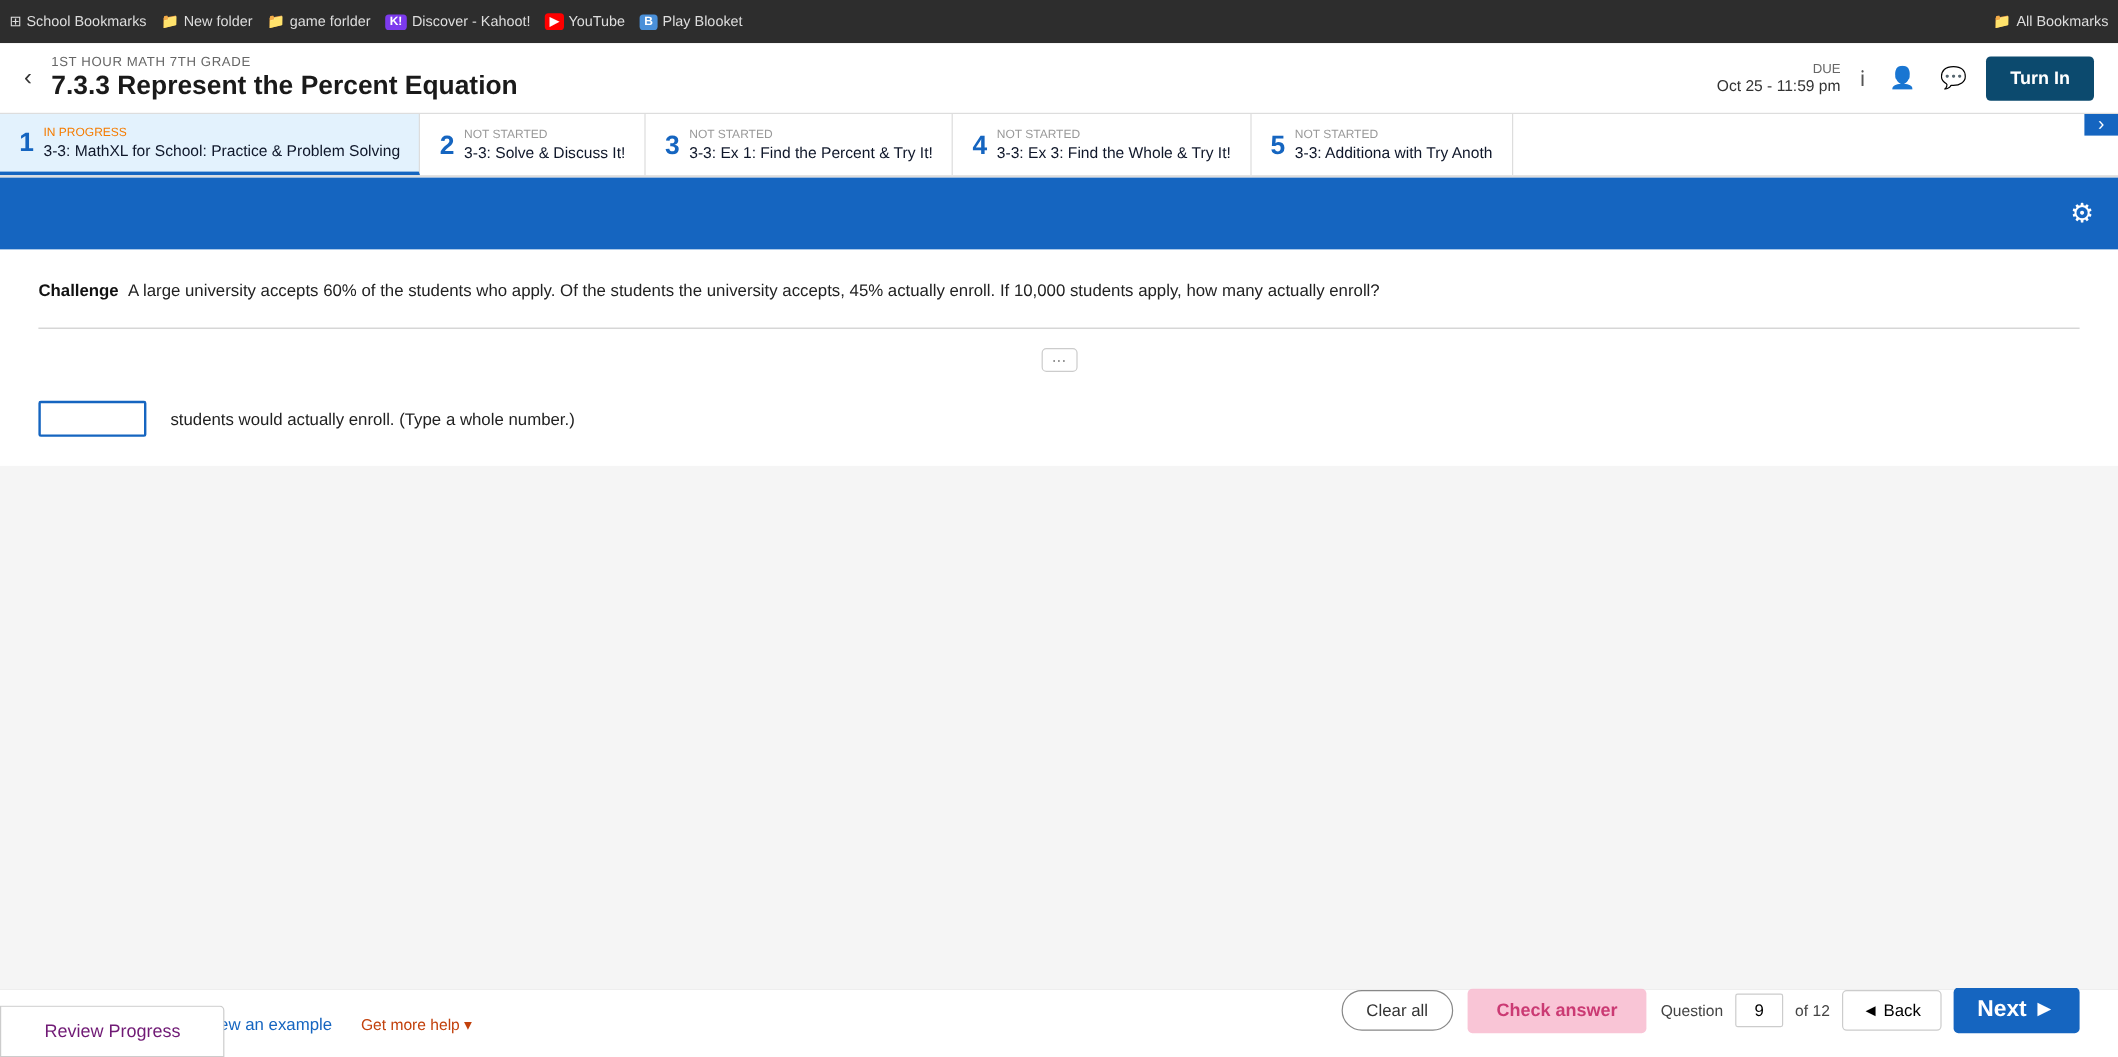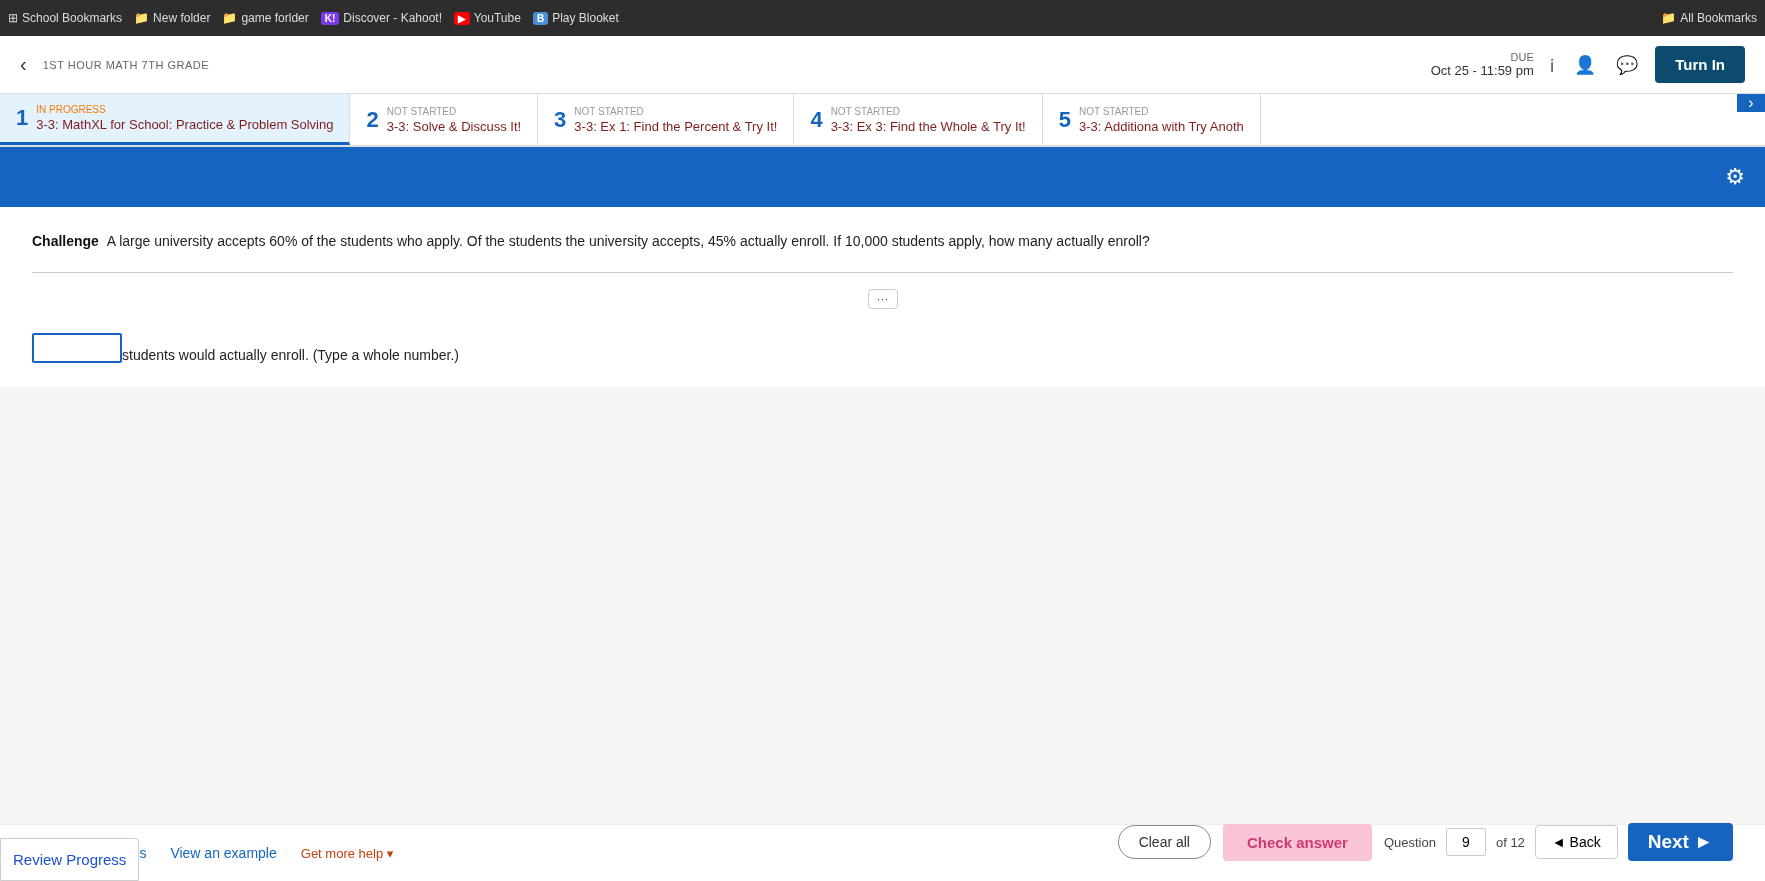--- a/index.html
+++ b/index.html
@@ -114,21 +114,21 @@
     }
     .step-info { flex: 1; }
     .step-status {
       font-size: 10px;
       color: #666;
       text-transform: uppercase;
       margin-bottom: 2px;
     }
     .step-status.in-progress { color: #f57c00; }
     .step-status.not-started { color: #999; }
-    .step-label { font-size: 13px; color: #7f1d1d; font-weight: 500; }
+    .step-label { font-size: 13px; color: #0f172a; font-weight: 500; }
     .step-arrow {
       background: #1565c0;
       color: white;
       width: 28px;
       height: 100%;
       display: flex;
       align-items: center;
       justify-content: center;
       font-size: 16px;
       cursor: pointer;
@@ -175,22 +175,22 @@
       background: white;
       border: 1px solid #ccc;
       border-radius: 4px;
       padding: 2px 8px;
       font-size: 12px;
       cursor: pointer;
       color: #555;
     }
     .answer-row {
       display: flex;
-      align-items: flex-end;
-      gap: 0;
+      align-items: center;
+      gap: 20px;
       margin-top: 24px;
     }
     .answer-box {
       width: 90px;
       height: 30px;
       border: 2px solid #1565c0;
       border-radius: 2px;
       font-size: 14px;
       padding: 2px 6px;
       outline: none;
@@ -289,23 +289,23 @@
       display: flex;
       align-items: center;
       gap: 4px;
     }
     .review-progress-btn {
       position: fixed;
       bottom: 0;
       left: 0;
       background: white;
       border: 1px solid #ccc;
-      padding: 12px 12px;
+      padding: 12px 36px;
       font-size: 15px;
-      color: #1d4ed8;
+      color: #701a75;
       cursor: pointer;
       border-radius: 0 4px 0 0;
       font-weight: 500;
     }
     .bottom-help-row {
       display: flex;
       align-items: center;
       gap: 24px;
     }
   </style>
@@ -342,20 +342,21 @@
     <span>All Bookmarks</span>
   </div>
 </div>
 
 <div class="app-container">
 
   <div class="app-header">
     <span class="back-arrow">‹</span>
     <div class="header-title-group">
       <div class="header-subtitle">1ST HOUR MATH 7TH GRADE</div>
+      <div class="header-title">7.3.3 Represent the Percent Equation</div>
     </div>
     <div class="header-right">
       <div class="due-info">
         <div class="due-label">DUE</div>
         <div class="due-date">Oct 25 - 11:59 pm</div>
       </div>
       <button class="header-icon-btn">ℹ</button>
       <button class="header-icon-btn">👤</button>
       <button class="header-icon-btn">💬</button>
       <button class="turn-in-btn">Turn In</button>

